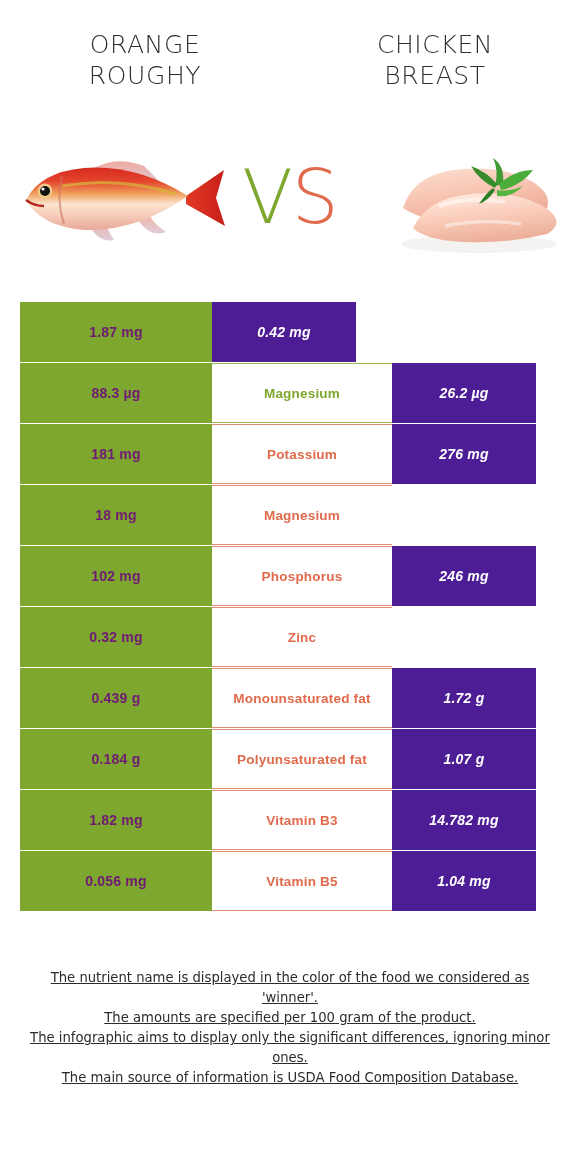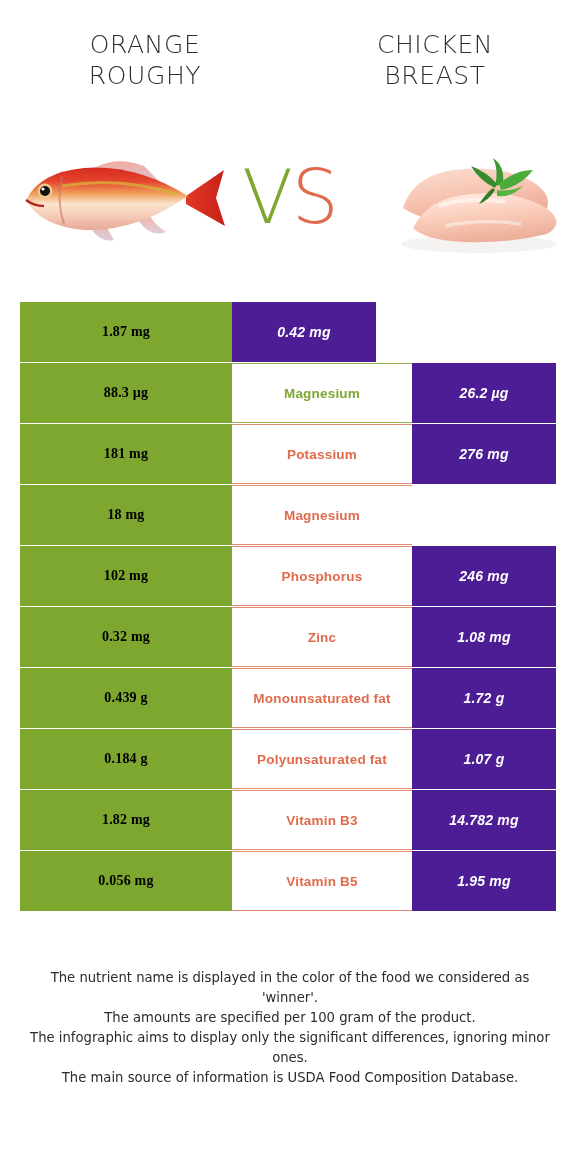--- a/index.html
+++ b/index.html
@@ -94,24 +94,23 @@
   .cell {
     display: flex;
     align-items: center;
     justify-content: center;
     box-sizing: border-box;
     font-size: 14px;
     font-weight: bold;
     letter-spacing: 0.2px;
   }
   .cell-left {
-    width: 212px;
+    width: 192px;
     background: #7da72e;
-    color: #000000;
-    font-family: Liberation Serif, serif;
+    color: #701a75;
   }
   .cell-right {
     width: 144px;
     background: #4c1d95;
     color: #ffffff;
     font-style: italic;
   }
   .cell-mid {
     width: 180px;
     background: #ffffff;
@@ -133,21 +132,21 @@
   .footer {
     width: 520px;
     margin: 0 auto;
     padding-top: 56px;
     text-align: center;
     font-family: "DejaVu Sans", sans-serif;
     font-size: 13.2px;
     line-height: 1.52;
     color: #2b2b2b;
   }
-  .footer p { margin: 0; }
+  .footer p { margin: 0; text-decoration: underline; }
 </style>
 </head>
 <body>
 
 <div class="header">
   <div class="header-col">
     <h1 class="food-title">ORANGE
 ROUGHY</h1>
   </div>
   <div class="header-col">
@@ -259,41 +258,40 @@
       <div class="cell cell-mid">Magnesium</div>
     </div>
     <div class="row orange-win">
       <div class="cell cell-left">102 mg</div>
       <div class="cell cell-mid">Phosphorus</div>
       <div class="cell cell-right">246 mg</div>
     </div>
     <div class="row orange-win">
       <div class="cell cell-left">0.32 mg</div>
       <div class="cell cell-mid">Zinc</div>
-      <div class="cell cell-right">1.08 mg</div>
     </div>
     <div class="row orange-win">
       <div class="cell cell-left">0.439 g</div>
       <div class="cell cell-mid">Monounsaturated fat</div>
       <div class="cell cell-right">1.72 g</div>
     </div>
     <div class="row orange-win">
       <div class="cell cell-left">0.184 g</div>
       <div class="cell cell-mid">Polyunsaturated fat</div>
       <div class="cell cell-right">1.07 g</div>
     </div>
     <div class="row orange-win">
       <div class="cell cell-left">1.82 mg</div>
       <div class="cell cell-mid">Vitamin B3</div>
       <div class="cell cell-right">14.782 mg</div>
     </div>
     <div class="row orange-win">
       <div class="cell cell-left">0.056 mg</div>
       <div class="cell cell-mid">Vitamin B5</div>
-      <div class="cell cell-right">1.95 mg</div>
+      <div class="cell cell-right">1.04 mg</div>
     </div>
   </div>
 
 <div class="footer">
 
 <p>The nutrient name is displayed in the color of the food we considered as 'winner'.</p>
     <p>The amounts are specified per 100 gram of the product.</p>
     <p>The infographic aims to display only the significant differences, ignoring minor ones.</p>
     <p>The main source of information is USDA Food Composition Database.</p>
   </div>

